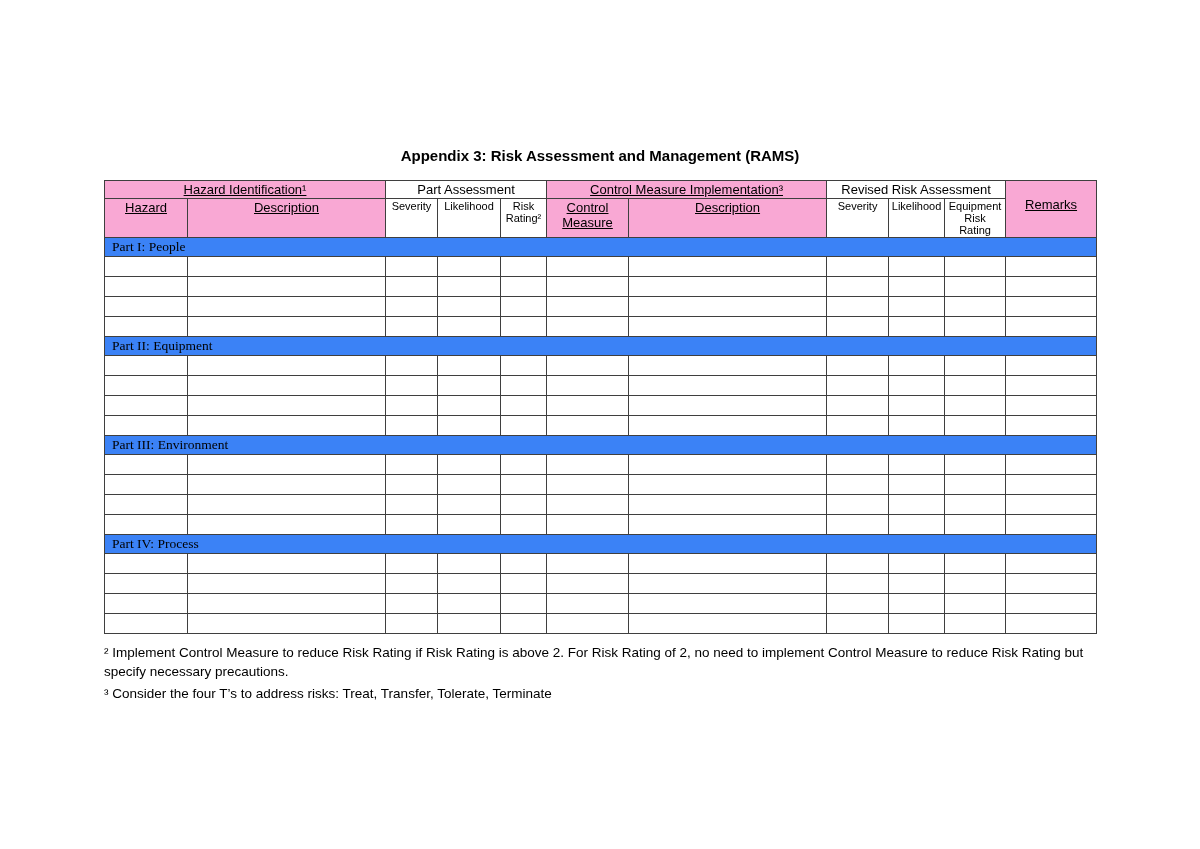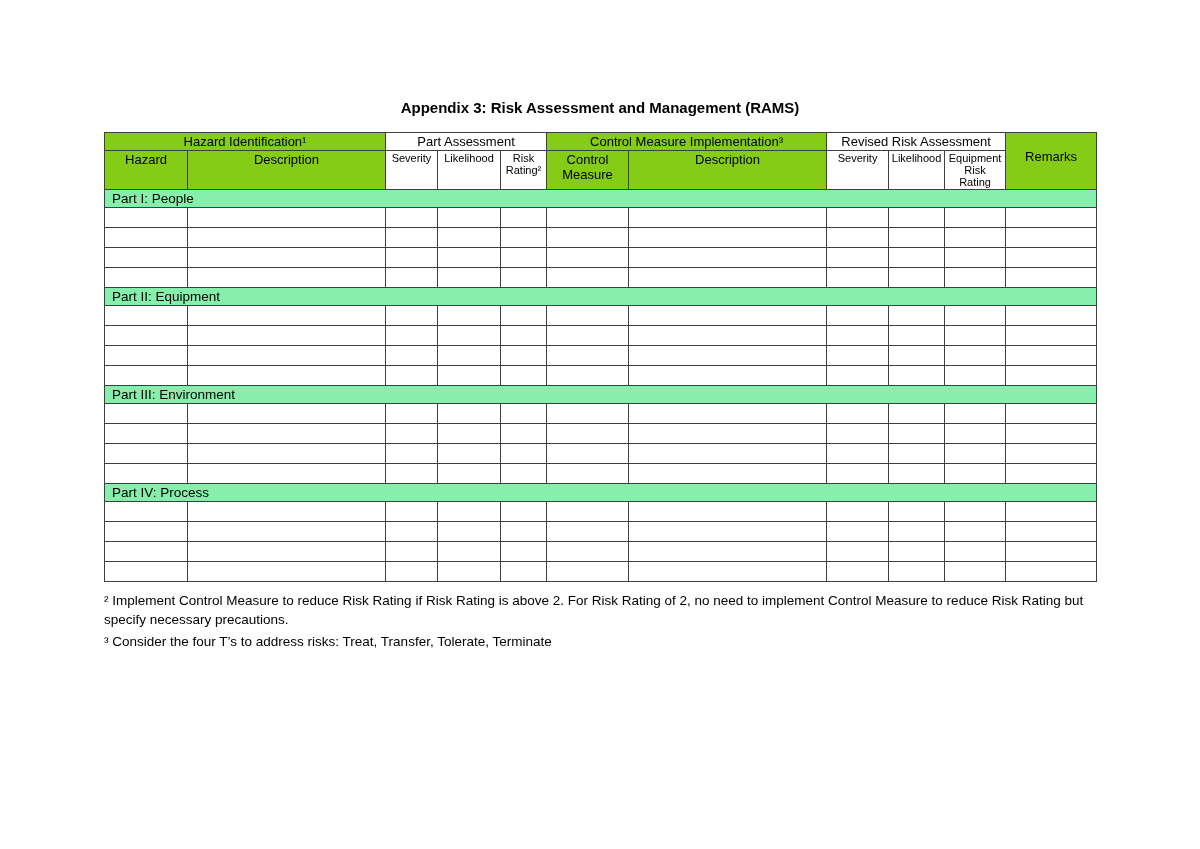--- a/index.html
+++ b/index.html
@@ -4,21 +4,21 @@
 <style>
   * { box-sizing: border-box; margin: 0; padding: 0; }
   html, body { background: #ffffff; }
   body {
     width: 1200px;
     height: 849px;
     font-family: "Liberation Sans", sans-serif;
     color: #000;
     overflow: hidden;
   }
-  .page { padding: 99px 104px 0 104px; }
+  .page { padding: 99px 104px 0 104px; margin-top: 48px; }
   .doc-title {
     text-align: center;
     font-size: 15px;
     font-weight: bold;
     margin-bottom: 16px;
   }
   table.rams {
     border-collapse: collapse;
     table-layout: fixed;
     width: 992px;
@@ -27,32 +27,33 @@
     border: 1px solid #3f3f3f;
     overflow: hidden;
   }
   .rams th {
     font-weight: normal;
     text-align: center;
     vertical-align: top;
     padding: 1px 2px;
     font-size: 13px;
   }
-  .rams th.gray { background: #84cc16; }
+  .rams th.gray { background: #f9a8d4; text-decoration: underline; }
   tr.group-row th { height: 18px; }
   tr.col-row th { height: 35px; }
   .rams th.small { font-size: 11px; }
   .rams th.break { word-break: break-all; }
   .rams th.remarks { vertical-align: top; padding-top: 16px; }
   td.part-label {
     font-size: 13.5px;
     text-align: left;
     padding: 1px 7px;
     height: 18px;
-    background: #86efac;
+    background: #3b82f6;
+    font-family: Liberation Serif, serif;
   }
   tr.empty-row td { height: 20px; background: #fff; }
   .footnotes {
     margin-top: 9px;
     font-size: 13.5px;
     line-height: 1.42;
     width: 992px;
   }
   .footnote { margin-bottom: 3px; }
 </style>

